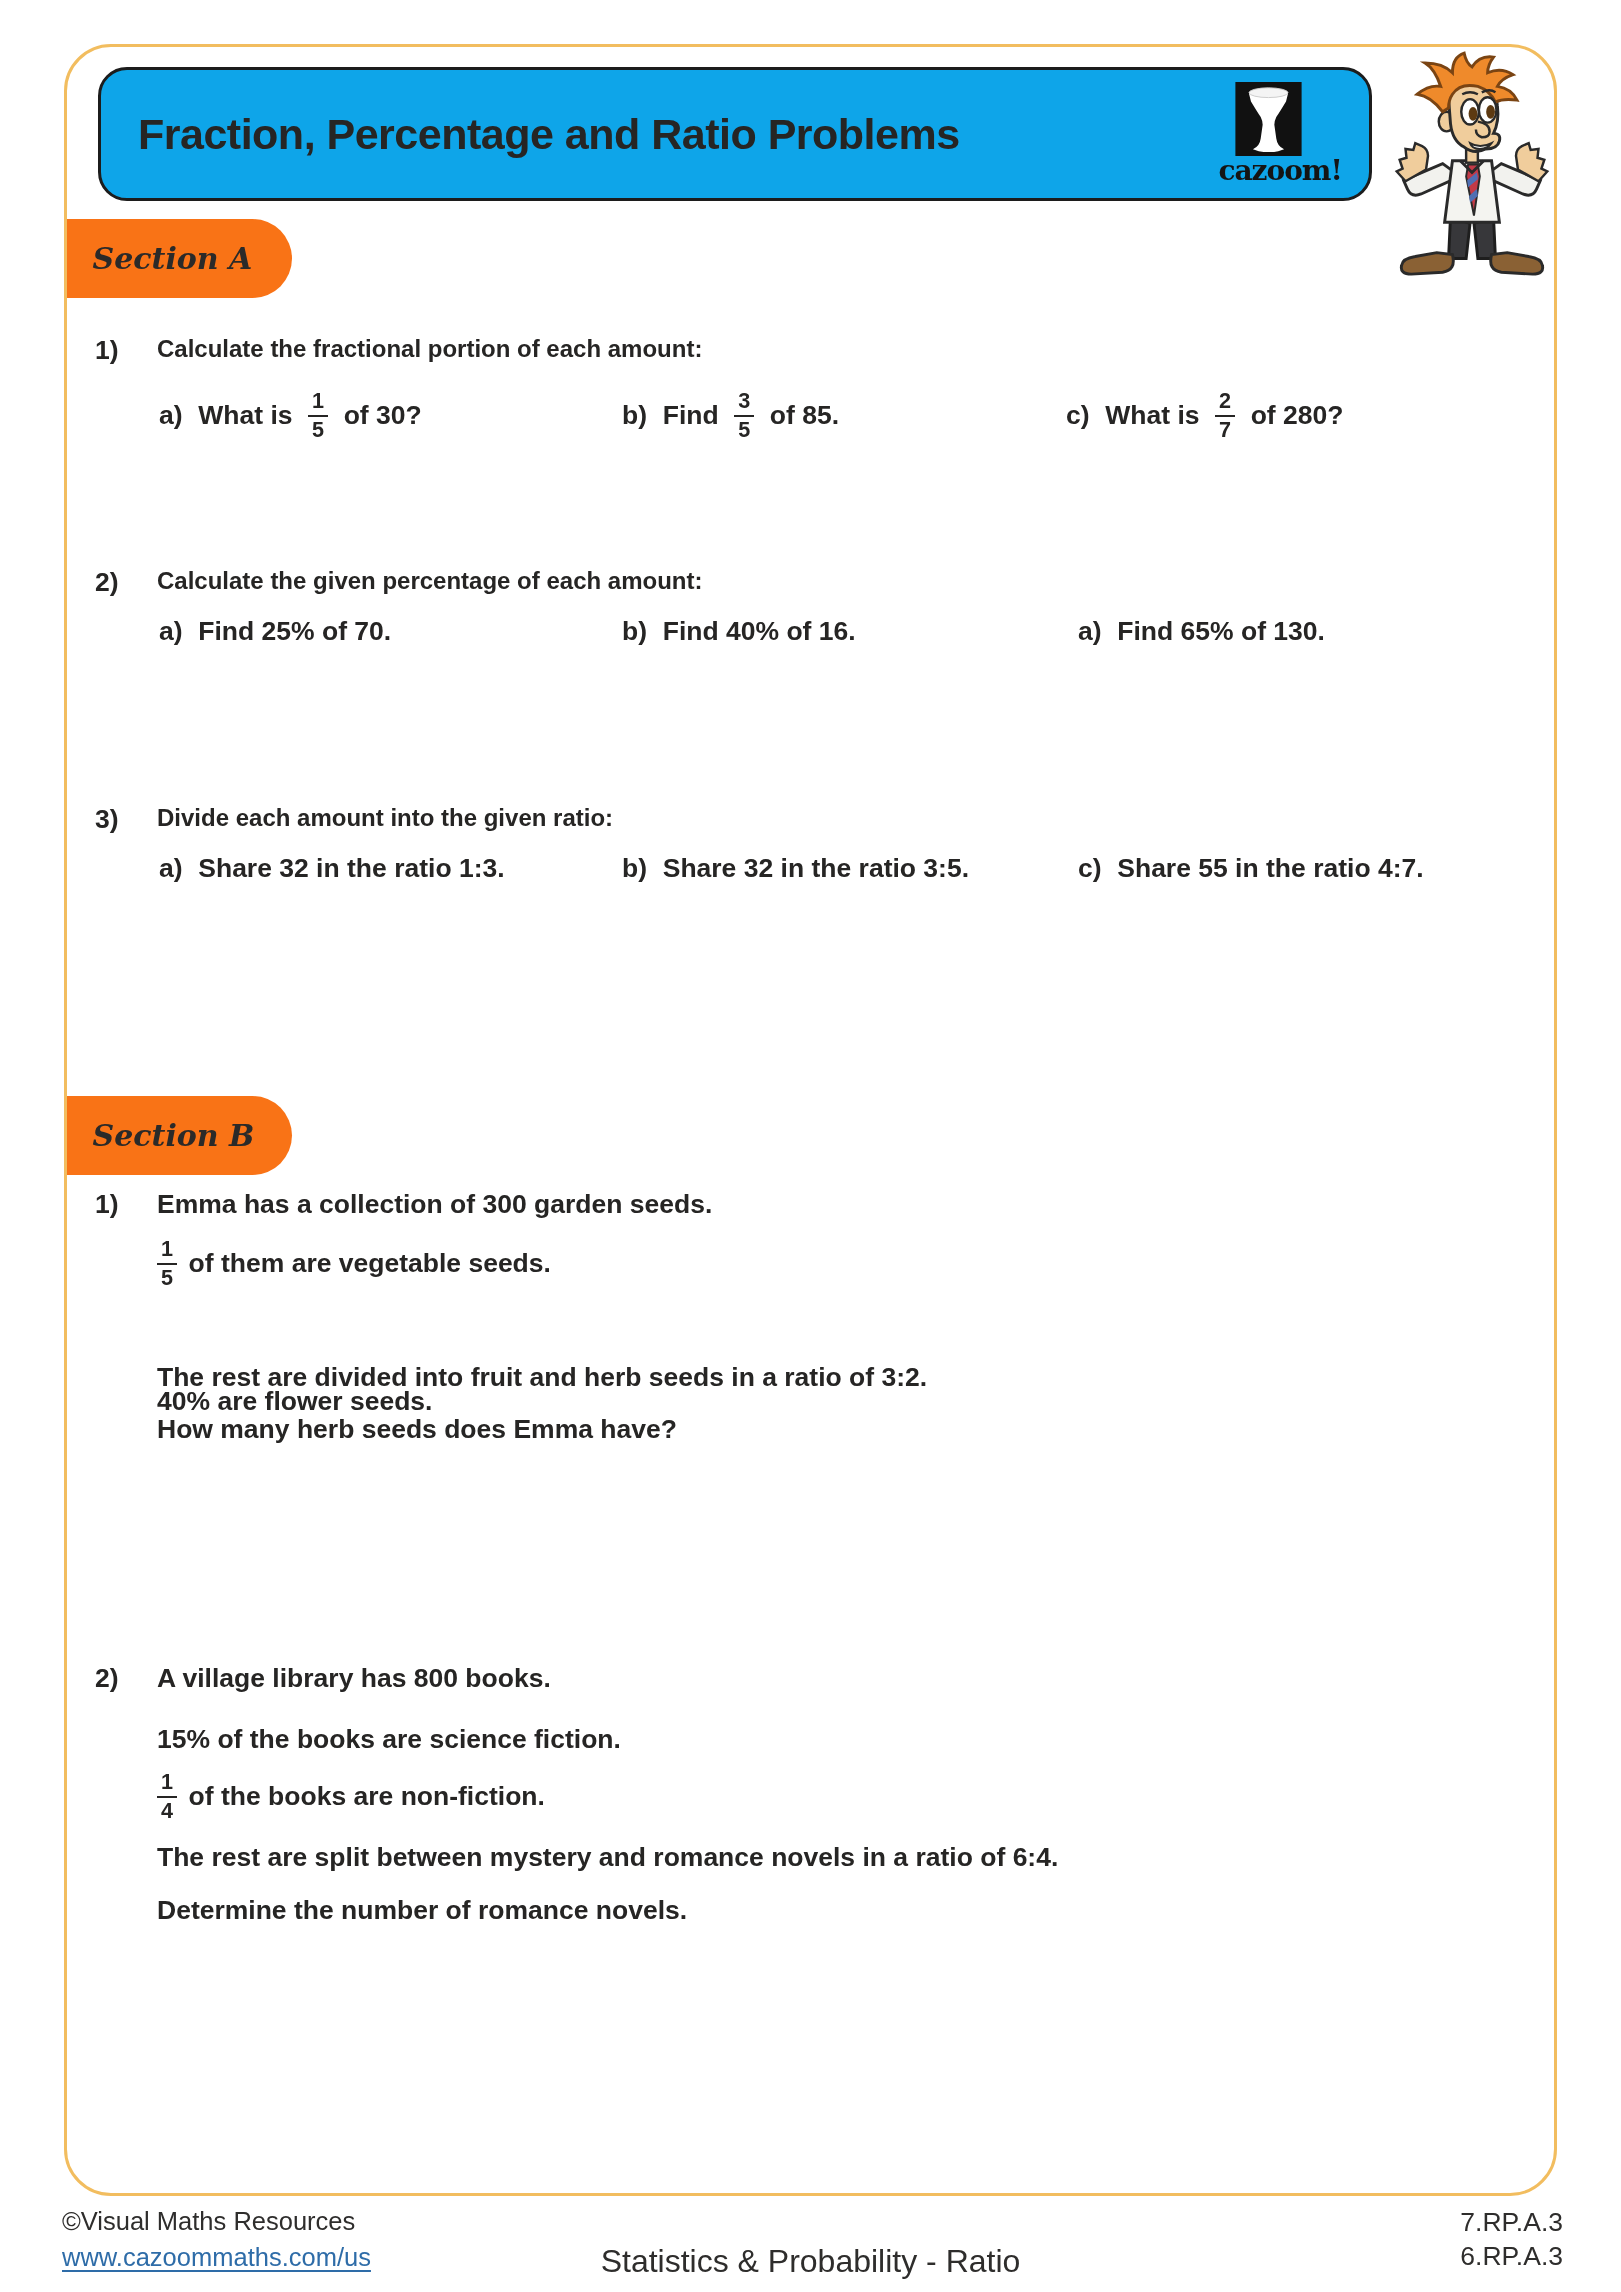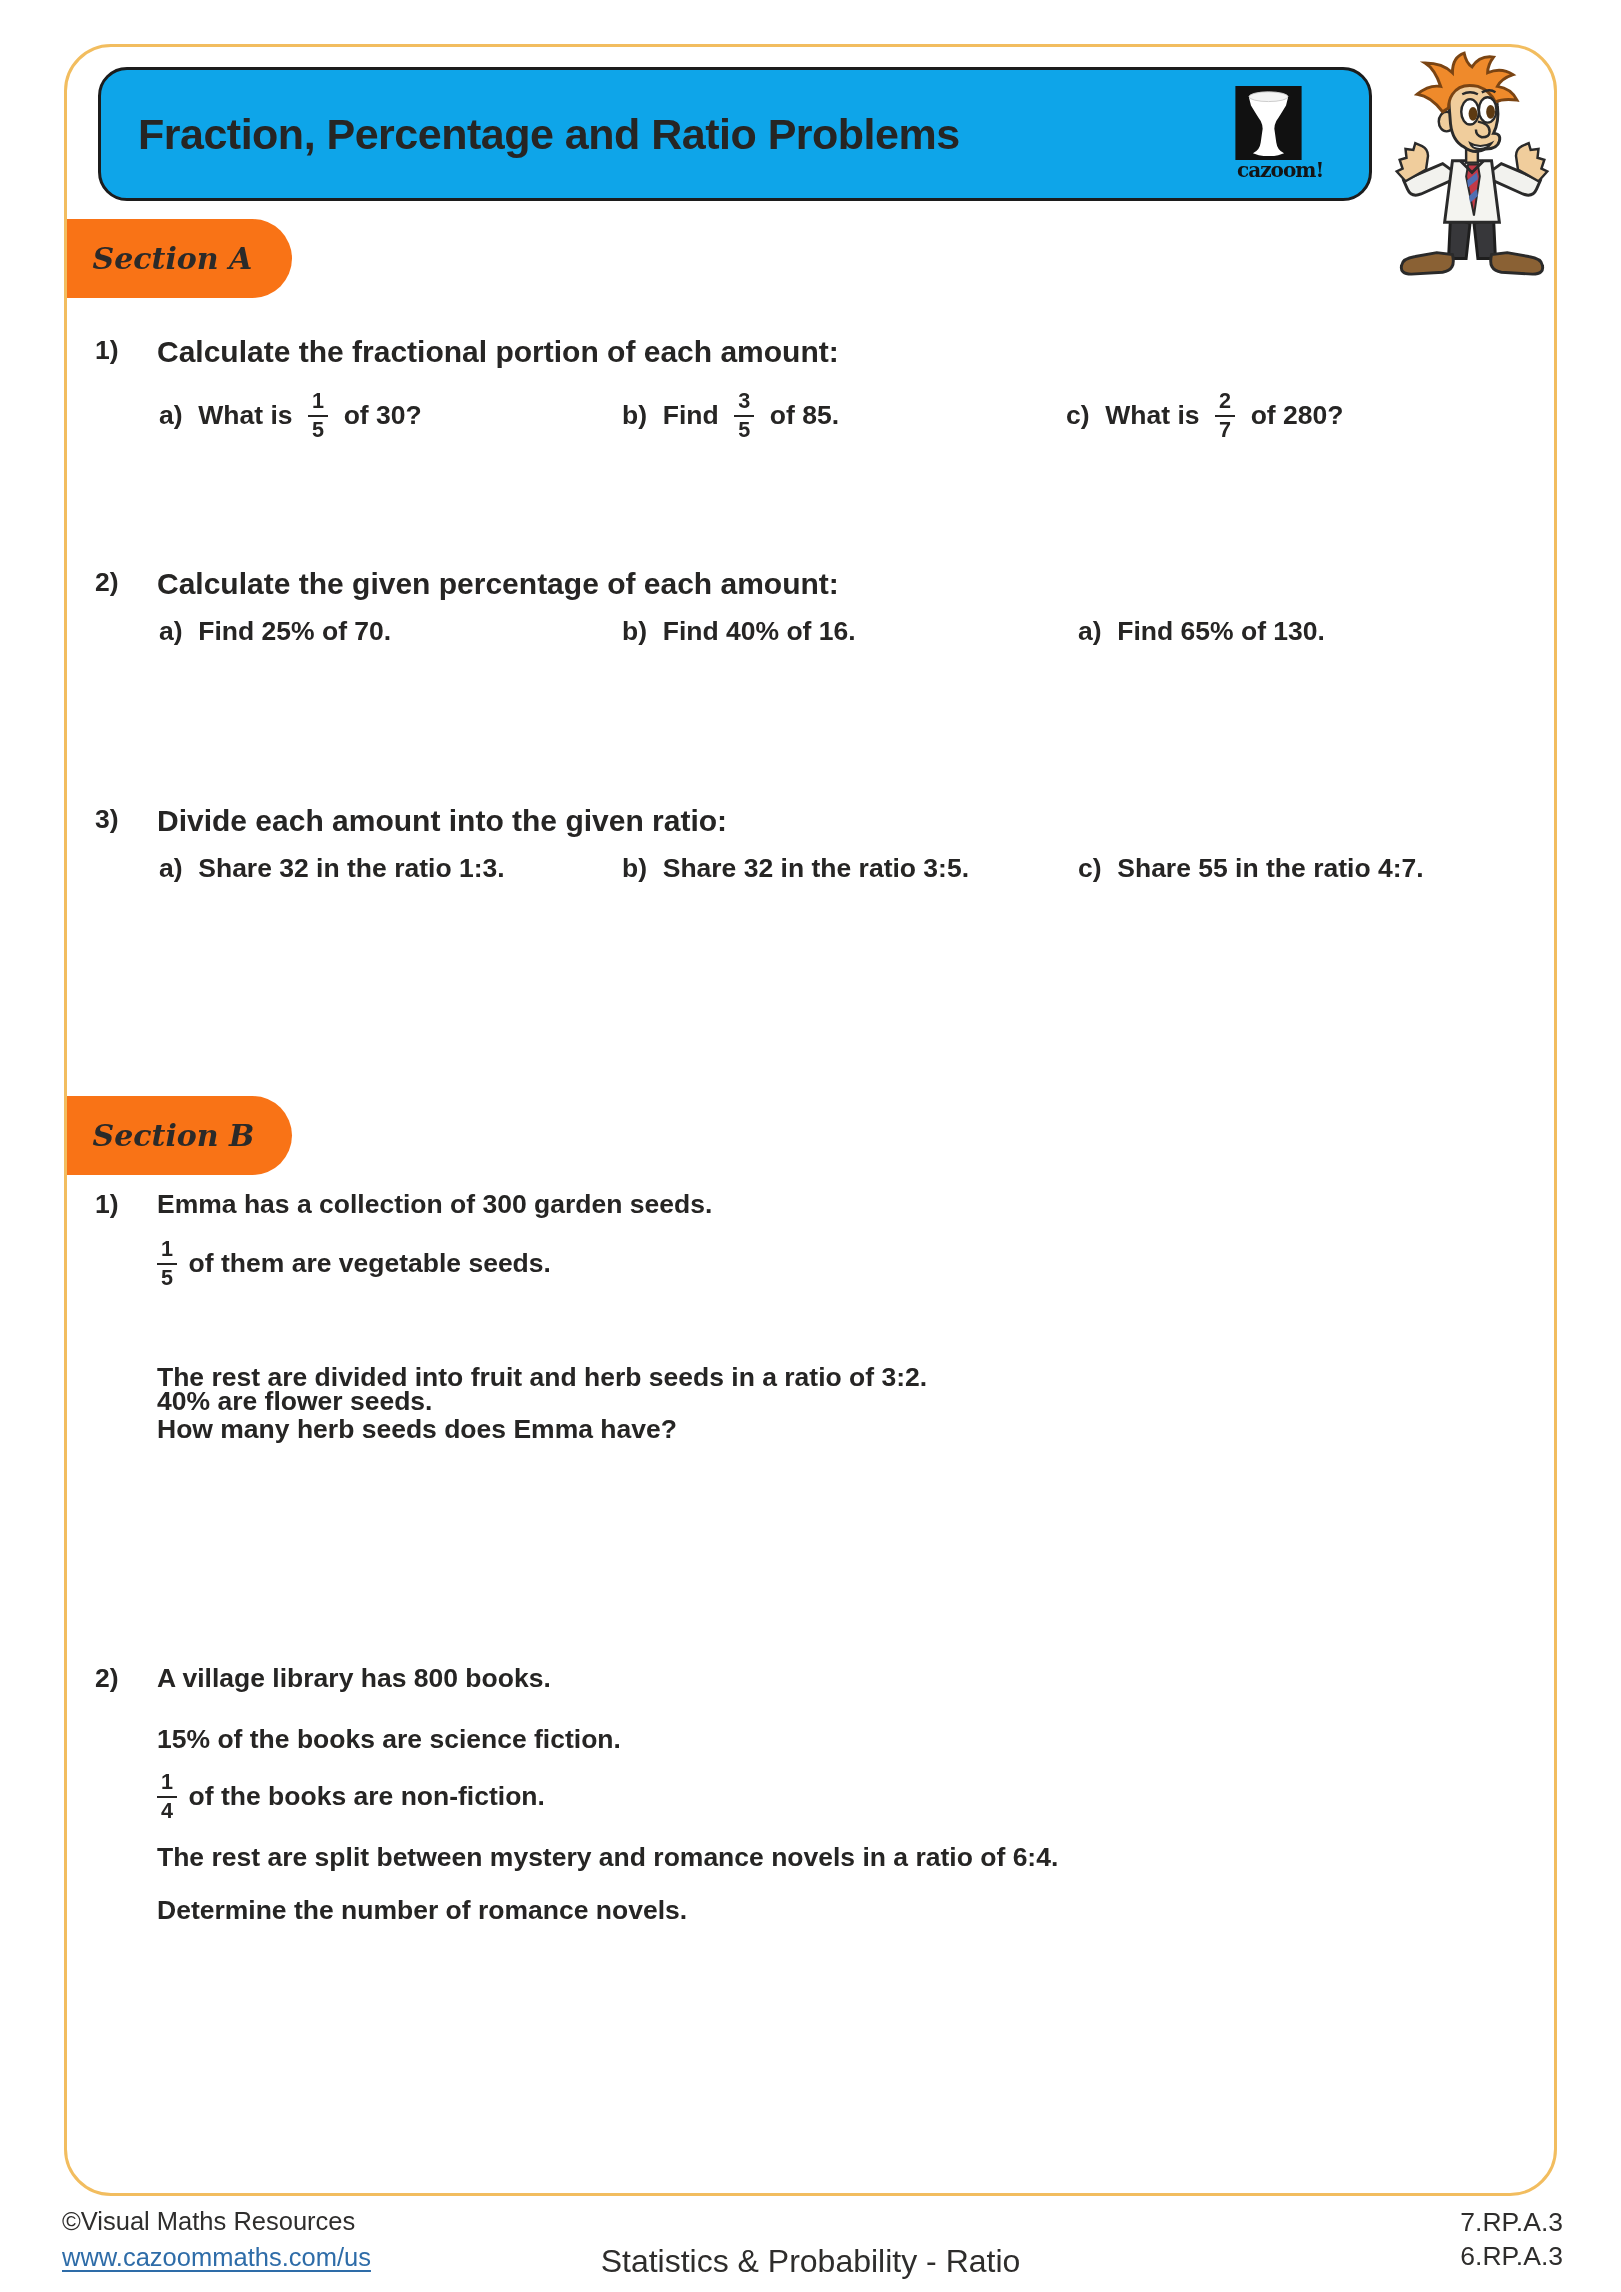--- a/index.html
+++ b/index.html
@@ -18,36 +18,36 @@
     position:absolute; left:98px; top:67px; width:1274px; height:134px;
     background:#0ea5e9; border:3.4px solid #1c1c1c; border-radius:29px;
     display:flex; align-items:center;gap:39px;
   }
   #page-title {
     font-size:43px; font-weight:bold; letter-spacing:-0.5px; padding-left:37px;
     color:#262524; flex:1;
   }
   #logo { width:147px; margin-right:27.4px; display:flex; flex-direction:column; align-items:center; }
   #logo .logo-text {
-    font-family:"DejaVu Serif", serif; font-weight:bold; font-size:20px; letter-spacing:-1px;
+    font-family:"DejaVu Serif", serif; font-weight:bold; font-size:28px; letter-spacing:-1px;
     color:#141414; margin-top:-2px;margin-left:24px;
   }
   
   #mascot { position:absolute; left:1384px; top:51px; width:176px; height:240px; }
   
   .section-label {
     position:absolute; left:67px; width:225px; height:79px;
     background:#f97316; border-radius:0 41px 41px 0;
     display:flex; align-items:center; padding-left:25.5px;
     font-family:"DejaVu Serif", serif; font-style:italic; font-weight:bold;
     font-size:30px; color:#2b2a29;
   }
   
   .q-num { position:absolute; left:95px; font-size:26.5px; font-weight:bold; }
-  .q-prompt { position:absolute; left:157px; font-size:30px; font-weight:bold; }
+  .q-prompt { position:absolute; left:157px; font-size:24px; font-weight:bold; }
   .part { position:absolute; display:flex; align-items:center; gap:15.7px;
           font-size:26.5px; font-weight:bold; white-space:nowrap; }
   .part .ptext { }
   .line { position:absolute; left:157px; font-size:26.5px; font-weight:bold; white-space:nowrap; }
   .fline { display:flex; align-items:center; gap:11.8px; }
   
   .frac { display:inline-flex; flex-direction:column; align-items:center;
           font-size:21.6px; font-weight:bold; line-height:1.05; }
   .frac .num { padding:0 3.9px 2px; border-bottom:2.9px solid #262524; }
   .frac .den { padding-top:2px; }

